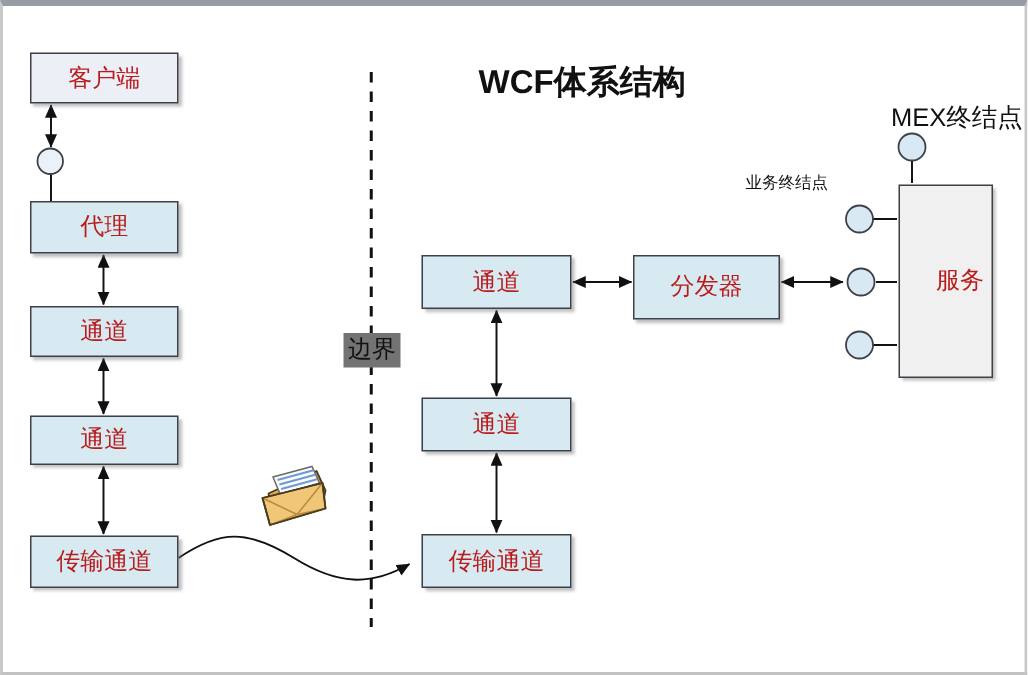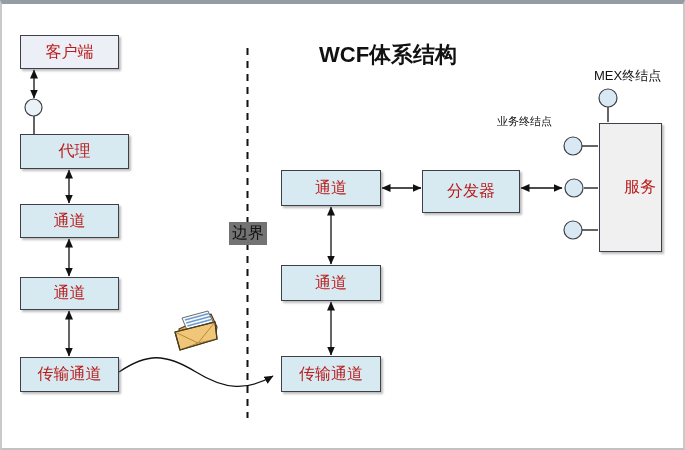--- a/index.html
+++ b/index.html
@@ -20,21 +20,21 @@
   .node.client{background:var(--client-box-fill,#edeff7);}
   .node.service{background:var(--service-box-fill,#f0f0f0);}
   #connectors{position:absolute;left:0;top:0;z-index:1;}
   .wire{stroke:var(--connector,#111111);stroke-width:1.3;fill:none;}
   .wire.dashed{stroke-width:2;stroke-dasharray:7 6;}
   .port{fill:var(--circle-fill,#d9e9f4);stroke:var(--box-border,#3e4049);stroke-width:1.2;}
   .port.client-port{fill:#eaf2f8;}
   .label{position:absolute;color:#111;z-index:3;white-space:nowrap;}
   #diagram-title{left:277px;top:36px;font-size:22px;font-weight:bold;margin-left:40px;}
   #boundary-label{left:227px;top:218px;width:38px;text-align:center;font-size:16px;background:#737373;padding:1px 0;}
-  #mex-label{left:592px;top:63px;font-size:13px;}
+  #mex-label{left:592px;top:63px;font-size:17px;}
   #biz-label{left:495px;top:110px;font-size:11px;}
   .env-outline{stroke:#4a3c1e;stroke-width:1.2;stroke-linejoin:round;}
 </style>
 </head>
 <body>
 
 <div id="stage">
 
   <svg id="connectors" width="685" height="450" viewBox="0 0 685 450">
     <defs>
@@ -77,21 +77,21 @@
       <path d="M14 13 L38 6.5 M15.2 16 L39.2 9.5 M16.4 19 L40.4 12.5 M17.6 22 L41.6 15.5" stroke="#6b9bd2" stroke-width="1.4" fill="none"></path>
       <polygon class="env-outline" points="4,25 44,15 46,32 9,43" fill="#f0c678"></polygon>
       <path d="M4 25 L27 36 L44 15 M9 43 L27 36 L46 32" stroke="#b98a3c" stroke-width="1" fill="none"></path>
       <polygon points="4,25 44,15 46,32 9,43" fill="none" class="env-outline"></polygon>
     </g>
   </svg>
 
   <div class="node client" style="left:18px;top:31px;width:99px;height:34px;">
     <span>客户端</span>
   </div>
-  <div class="node" style="left:18px;top:130px;width:109px;height:35px;">
+  <div class="node" style="left:18px;top:130px;width:99px;height:35px;">
     <span>代理</span>
   </div>
   <div class="node" style="left:18px;top:200px;width:99px;height:34px;">
     <span>通道</span>
   </div>
   <div class="node" style="left:18px;top:273px;width:99px;height:33px;">
     <span>通道</span>
   </div>
   <div class="node" style="left:18px;top:353px;width:99px;height:35px;">
     <span>传输通道</span>

